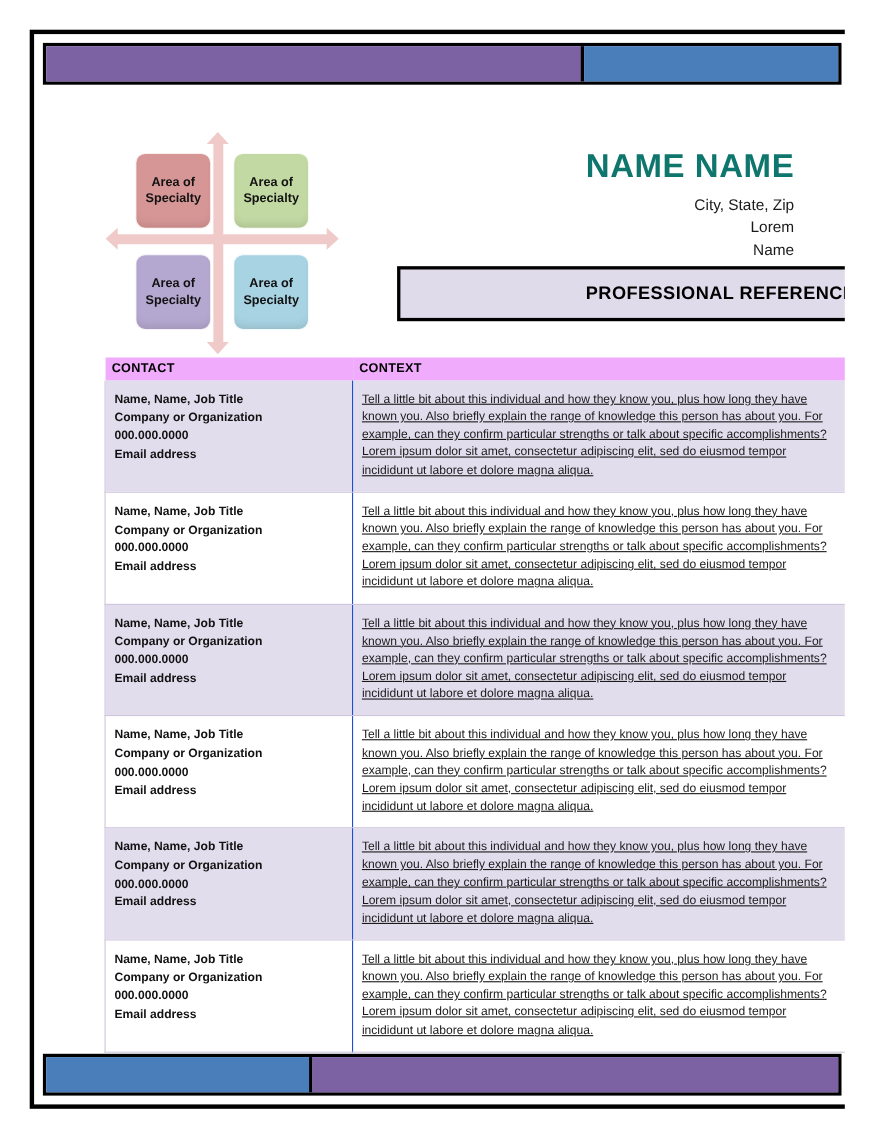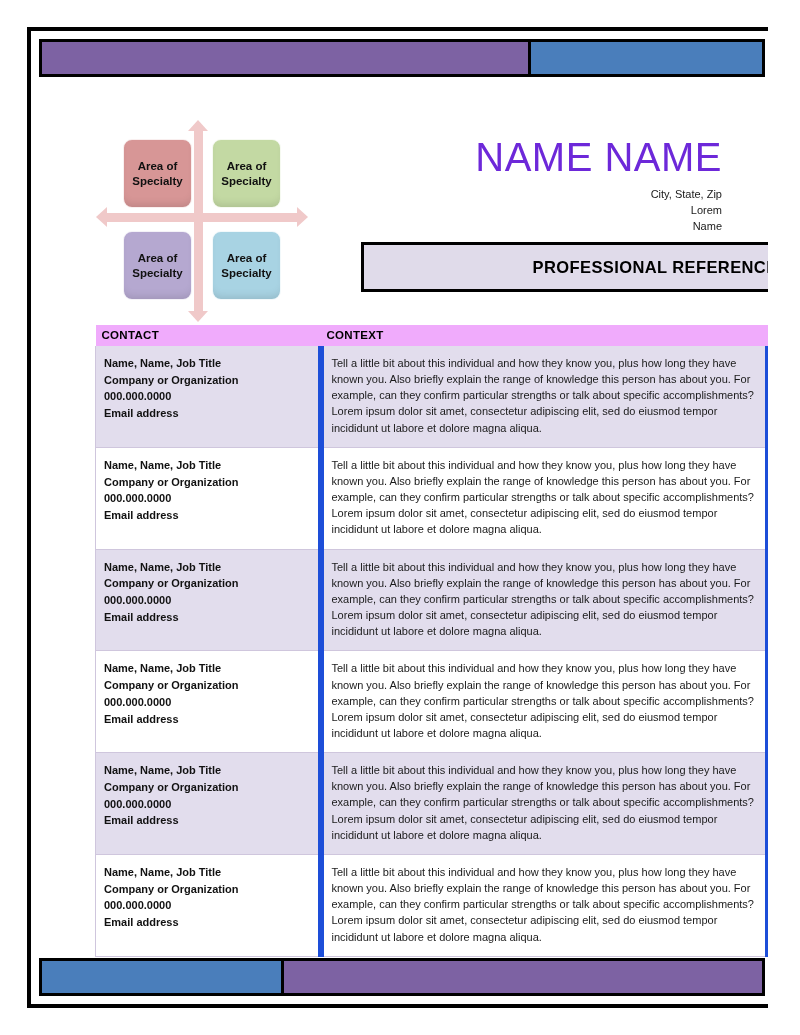--- a/index.html
+++ b/index.html
@@ -147,29 +147,29 @@
   .spec-br { left: 109px; top: 104px; background: #a8d3e3; }
 
   
   .name-block {
     position: absolute;
     right: 47px;
     top: 104px;
     text-align: right;
   }
   .name-title {
-    font-size: 40px;
-    font-weight: normal;
+    font-size: 30px;
+    font-weight: bold;
     letter-spacing: 0.5px;
-    color: #6d28d9;
+    color: #0f766e;
     margin: 0 0 8px 0;
     line-height: 1.1;
   }
   .contact-line {
-    font-size: 11px;
+    font-size: 14px;
     color: #1a1a1a;
     line-height: 1.45;
   }
 
   
   .section-banner {
     position: absolute;
     left: 302px;
     top: 211px;
     width: 445px;
@@ -210,36 +210,37 @@
     text-align: left;
     padding: 4px 6px 5px 6px;
     height: 21px;
     border: none;
   }
   table.ref-table th.col-contact { width: 225px; }
   table.ref-table td {
     vertical-align: top;
     padding: 9px 8px 11px 8px;
     border-left: 1px solid #cfc6dd;
-    border-right: 6px solid #1d4ed8;
+    border-right: 1px solid #1d4ed8;
     border-bottom: 1px solid #cfc6dd;
   }
   tr.row-alt td { background: #e2dded; }
   tr.row-plain td { background: #ffffff; }
   .contact-cell {
     font-size: 11px;
     font-weight: bold;
     color: #111111;
     line-height: 1.52;
   }
   .contact-cell div { white-space: nowrap; }
   .context-cell {
     font-size: 11px;
     color: #1a1a1a;
     line-height: 1.47;
+    text-decoration: underline;
   }
 </style>
 </head>
 <body>
 
 <div id="page">
   <div class="doc-frame">
 
     <div class="top-banner">
       <div class="banner-seg-purple"></div>

